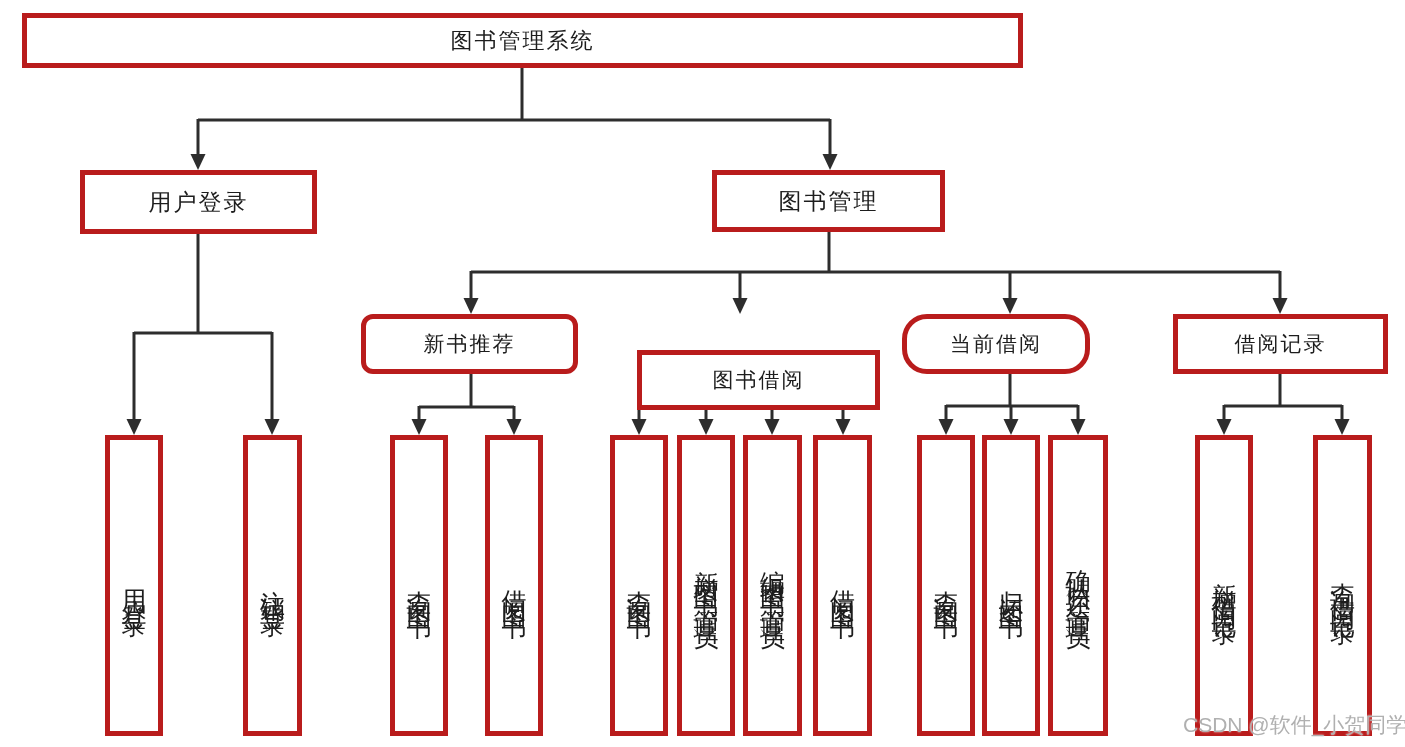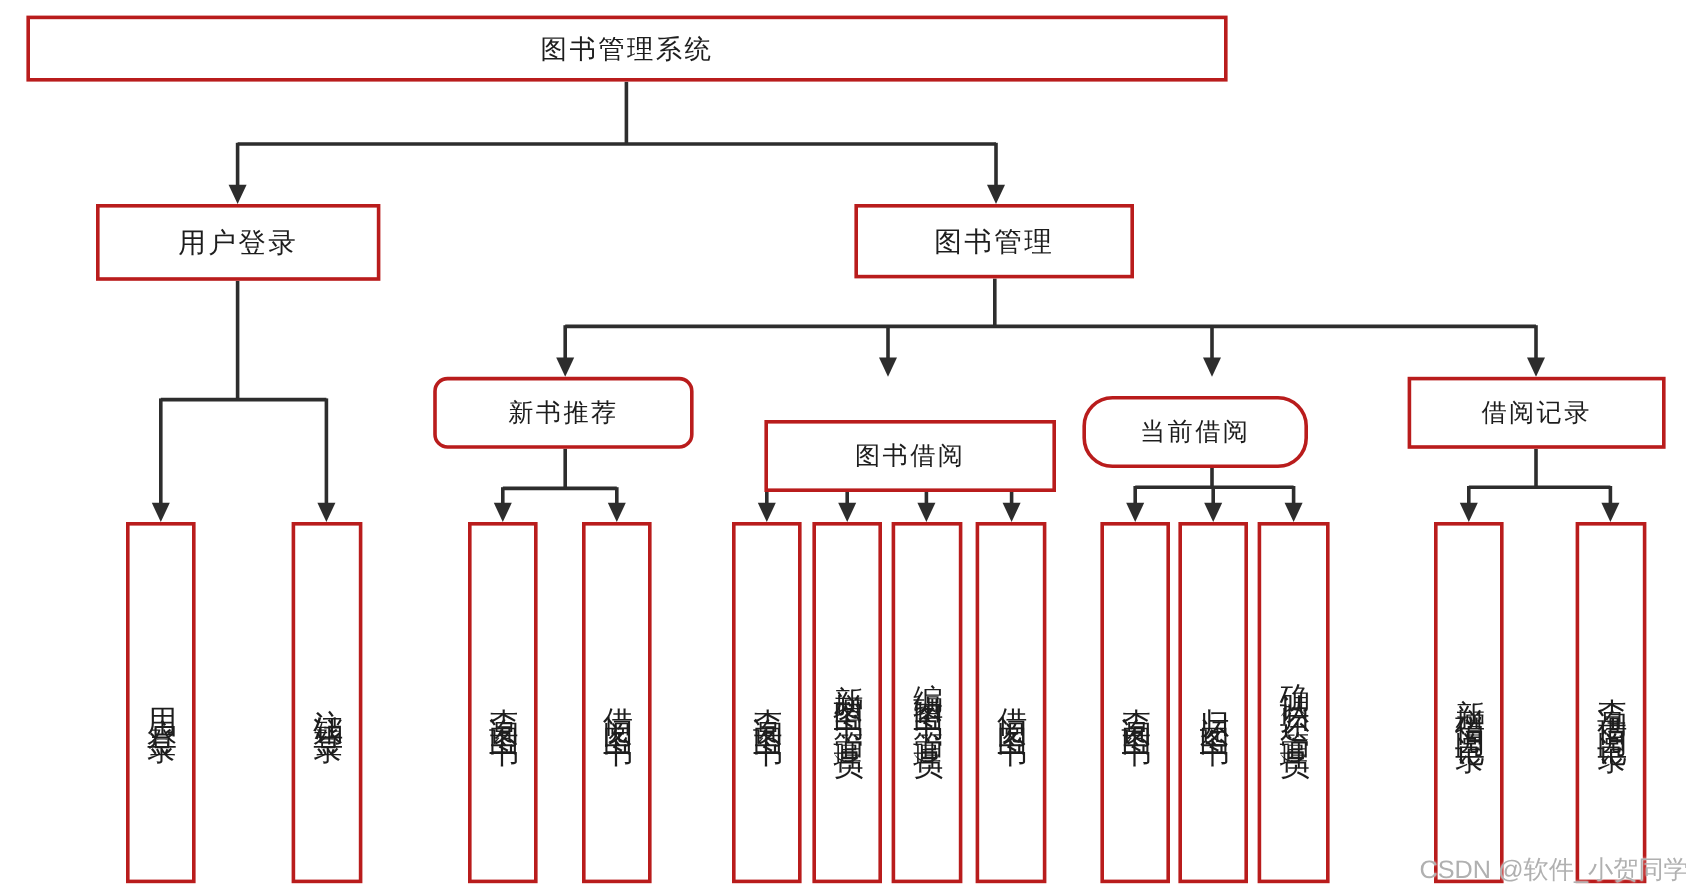--- a/index.html
+++ b/index.html
@@ -18,21 +18,21 @@
   }
   #connectors {
     position: absolute;
     left: 0;
     top: 0;
     z-index: 0;
   }
   .node {
     position: absolute;
     box-sizing: border-box;
-    border: 3px solid #b91c1c;
+    border: 5px solid #b91c1c;
     background: #ffffff;
     display: flex;
     align-items: center;
     justify-content: center;
     z-index: 1;
   }
   .node-root span   { font-size: 22px; letter-spacing: 2px; }
   .node-branch span { font-size: 23px; letter-spacing: 2px; }
   .node-sub span    { font-size: 21px; letter-spacing: 2px; }
   .leaf span {
@@ -135,21 +135,21 @@
   <div class="node node-branch" style="left:712px; top:170px; width:233px; height:62px;text-align:right;">
     <span>图书管理</span>
   </div>
 
   <div class="node node-sub" style="left:361px; top:314px; width:217px; height:60px;border-radius:12px;">
     <span>新书推荐</span>
   </div>
   <div class="node node-sub" style="left:637px; top:314px; width:243px; height:60px;margin-top:36px;">
     <span>图书借阅</span>
   </div>
-  <div class="node node-sub" style="left:902px; top:330px; width:188px; height:60px;border-radius:25px;">
+  <div class="node node-sub" style="left:902px; top:314px; width:188px; height:60px;border-radius:25px;">
     <span>当前借阅</span>
   </div>
   <div class="node node-sub" style="left:1173px; top:314px; width:215px; height:60px;">
     <span>借阅记录</span>
   </div>
 
   <div class="node leaf" style="left:105px; top:435px; width:58px; height:301px;">
     <span>用户登录</span>
   </div>
   <div class="node leaf" style="left:243px; top:435px; width:59px; height:301px;">

